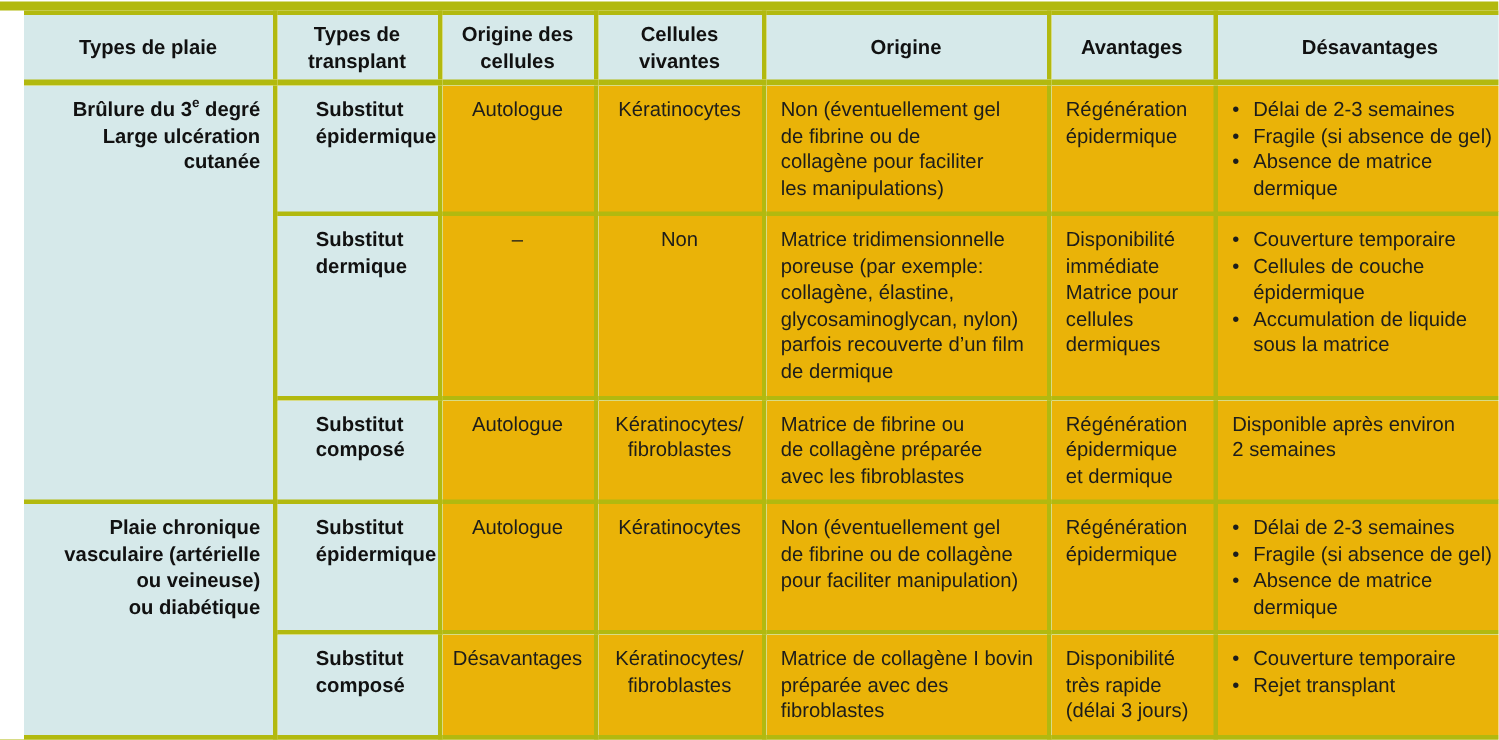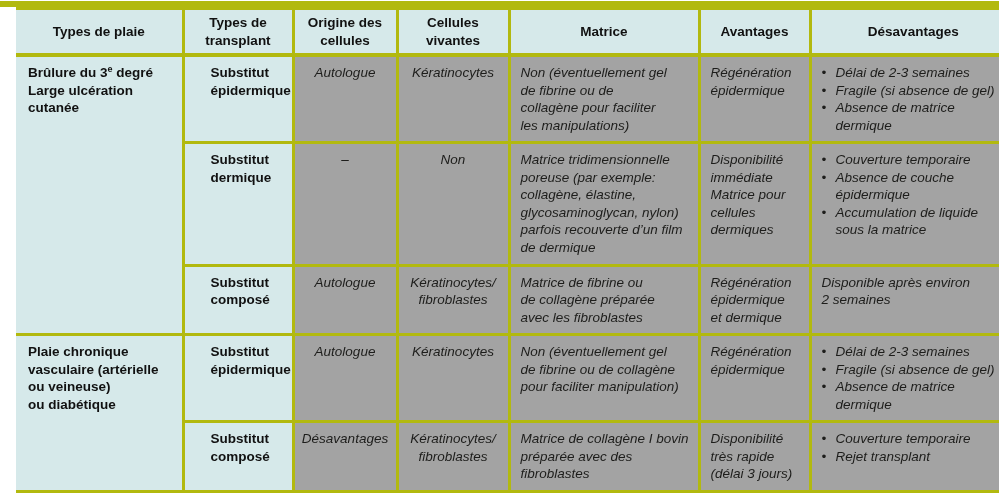--- a/index.html
+++ b/index.html
@@ -41,26 +41,27 @@
     background:#d6e9ea;
     font-weight:bold;
     text-align:center;
     vertical-align:middle;
     border-bottom-width:4px;
     padding:4px 4px;
     color:#111;
   }
 
   td.blue  { background:#d6e9ea; }
-  td.cream { background:#a3a3a3;font-style:italic; }
+  td.cream { background:#eab308; }
 
   td.wound {
     font-weight:bold;
     padding-left:12px;
     color:#111;
+    text-align:right;
   }
   td.transplant {
     font-weight:bold;
     padding-left:26px;
     color:#111;
   }
   td.center { text-align:center; padding-left:4px; padding-right:4px; }
   td.left   { text-align:left; padding-left:10px; }
 
   .pre { white-space:pre-line; }
@@ -98,21 +99,21 @@
   </colgroup>
   <thead>
     <tr class="h-header">
       <th class="edge-l pre">Types de plaie</th>
       <th class="pre">Types de
 transplant</th>
       <th class="pre">Origine des
 cellules</th>
       <th class="pre">Cellules
 vivantes</th>
-      <th class="pre">Matrice</th>
+      <th class="pre">Origine</th>
       <th class="pre">Avantages</th>
       <th class="edge-r pre">Désavantages</th>
     </tr>
   </thead>
   <tbody>
 
     <tr class="h-r1">
       <td class="blue wound edge-l" rowspan="3">
         <div><span>Brûlure du 3</span><sup class="deg">e</sup><span> degré</span></div>
         <div class="pre">Large ulcération
@@ -164,21 +165,21 @@
 cellules
 dermiques</td>
       <td class="cream left edge-r">
         <ul class="dis-list">
           <li>
                 <span class="bullet">•</span>
                 <span class="pre">Couverture temporaire</span>
               </li>
           <li>
                 <span class="bullet">•</span>
-                <span class="pre">Absence de couche
+                <span class="pre">Cellules de couche
 épidermique</span>
               </li>
           <li>
                 <span class="bullet">•</span>
                 <span class="pre">Accumulation de liquide
 sous la matrice</span>
               </li>
         </ul>
       </td>
     </tr>

